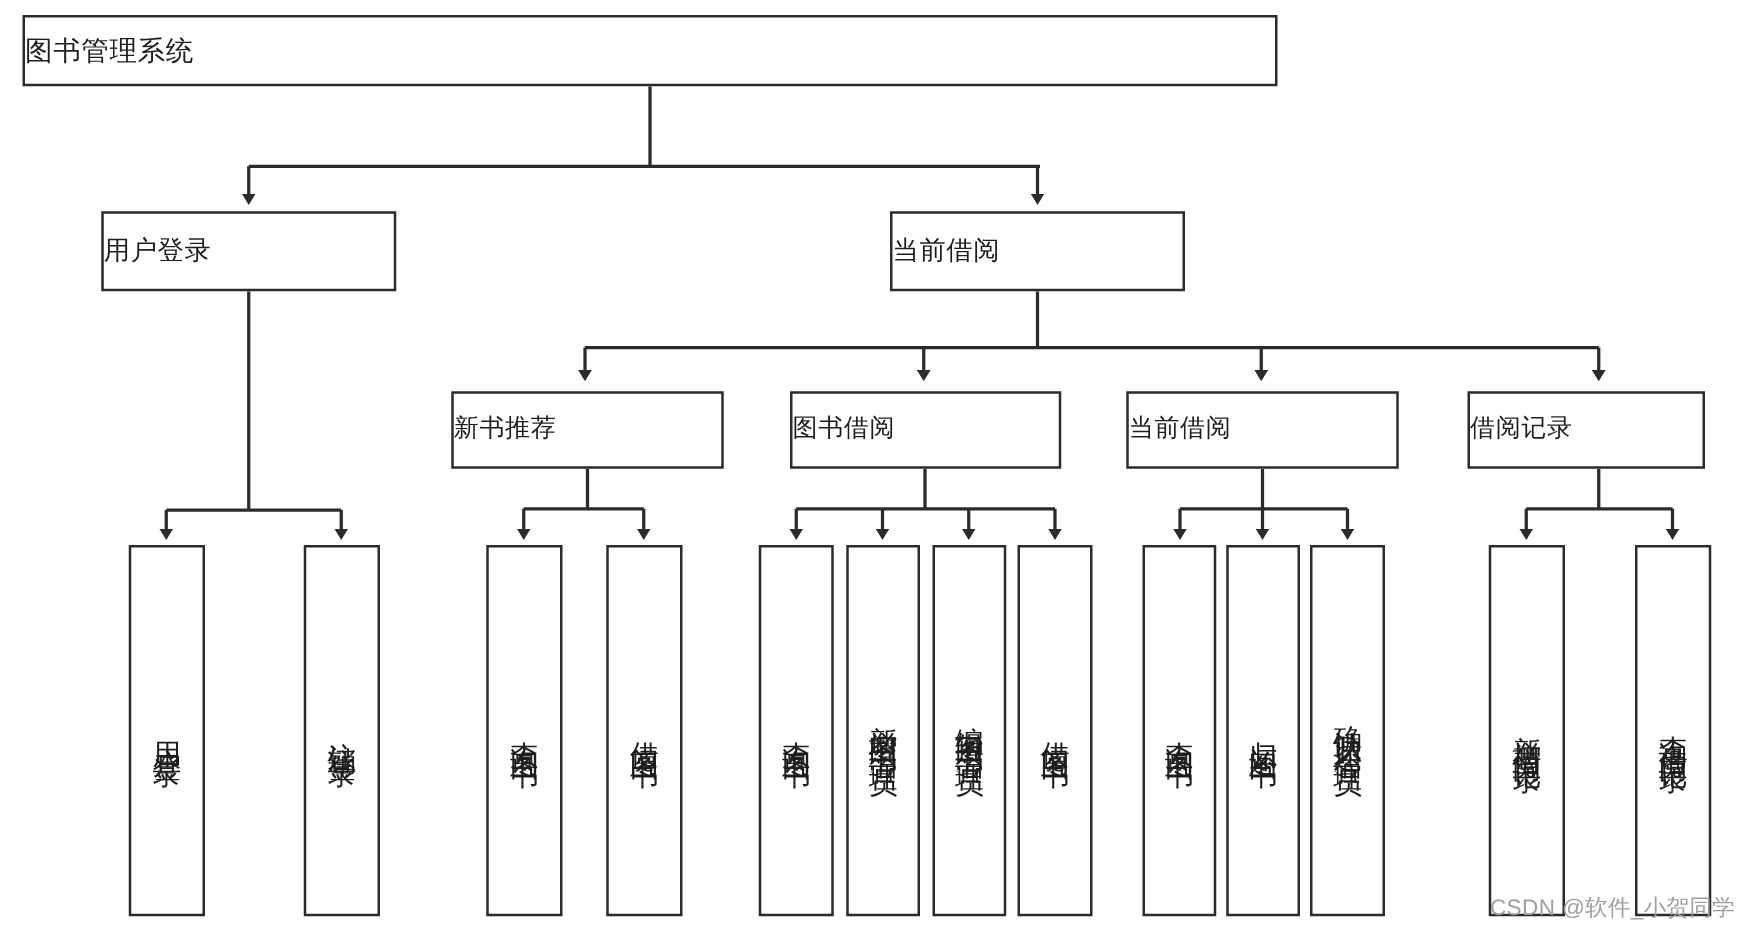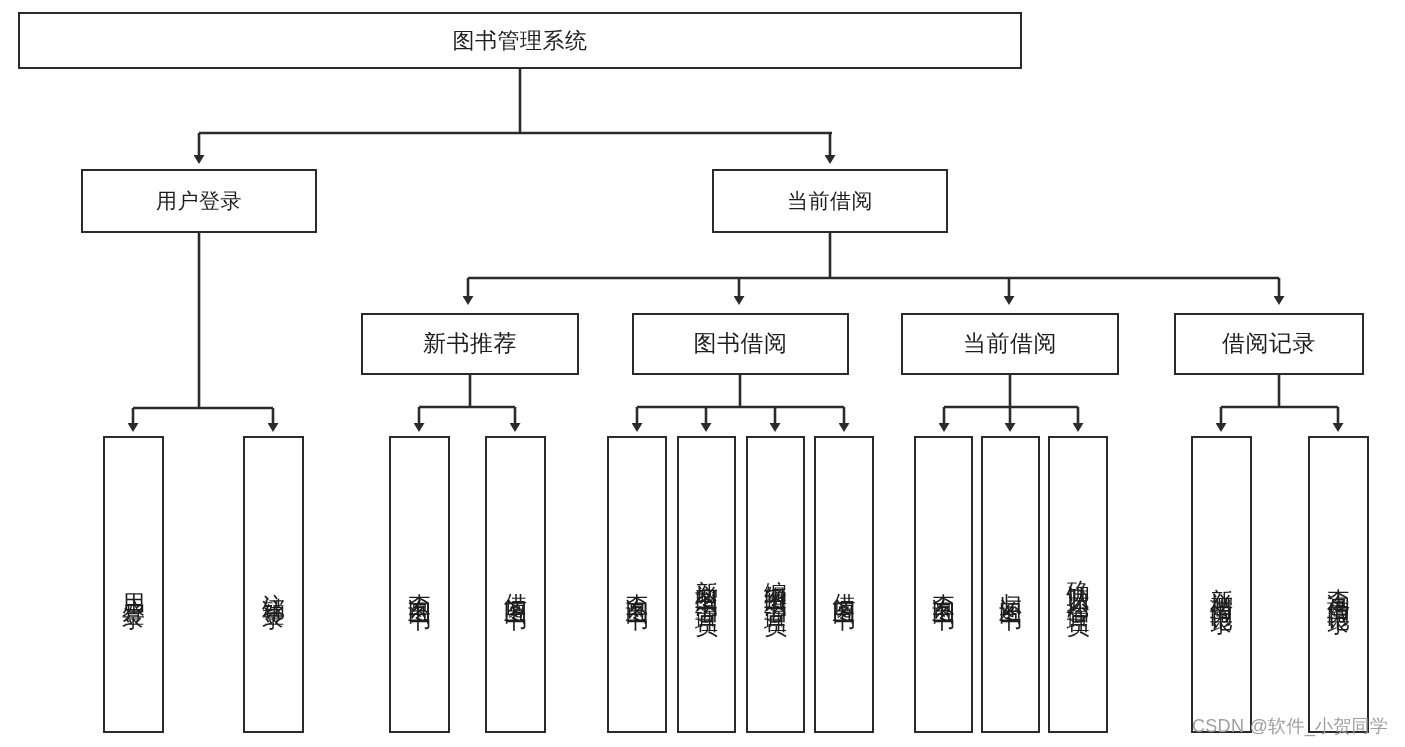--- a/index.html
+++ b/index.html
@@ -26,40 +26,39 @@
     height: 747px;
     pointer-events: none;
   }
   .node {
     position: absolute;
     box-sizing: border-box;
     border: 2.5px solid #2b2b2b;
     background: #ffffff;
     display: flex;
     align-items: center;
-    justify-content: center;
     text-align: center;
   }
   .node .label {
     display: block;
     line-height: 1.18;
     letter-spacing: 0.5px;
     color: #1d1d1d;
   }
   
   .node.root { left: 18px; top: 12px; width: 1004px; height: 57px; }
   .node.root .label { font-size: 22px; }
   
   .node.l2 { top: 169px; width: 236px; height: 64px; }
   .node.l2 .label { font-size: 21px; }
   .node.l2-login { left: 81px; }
   .node.l2-book  { left: 712px; }
   
   .node.l3 { top: 313px; height: 62px; }
-  .node.l3 .label { font-size: 23px; }
+  .node.l3 .label { font-size: 20px; }
   .node.l3-a { left: 361px; width: 218px; }
   .node.l3-b { left: 632px; width: 217px; }
   .node.l3-c { left: 901px; width: 218px; }
   .node.l3-d { left: 1174px; width: 190px; }
   
   .node.leaf {
     top: 436px;
     height: 297px;
     border-width: 2.5px;
     align-items: center;

